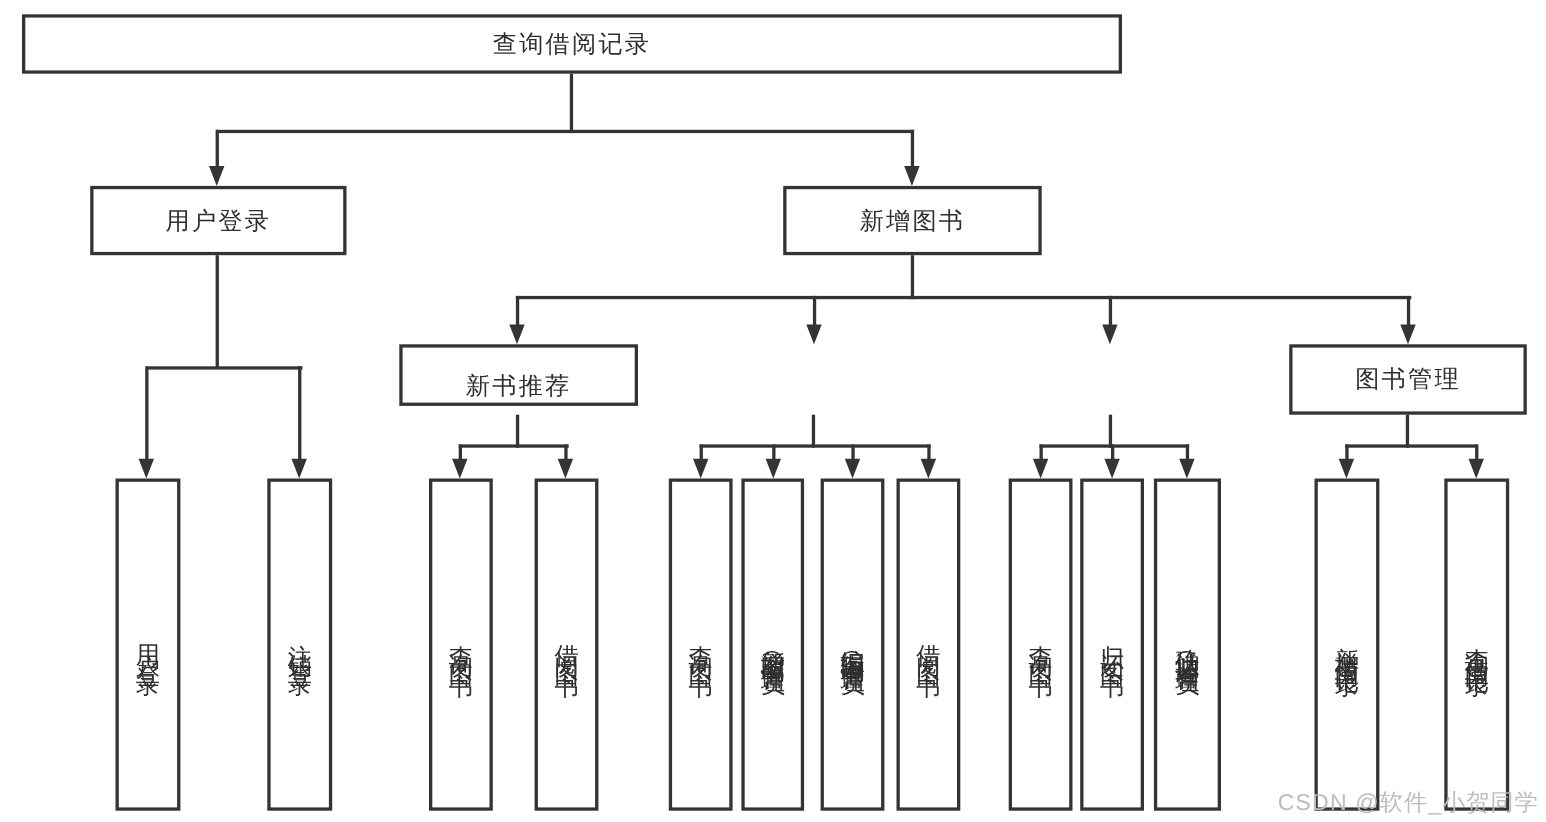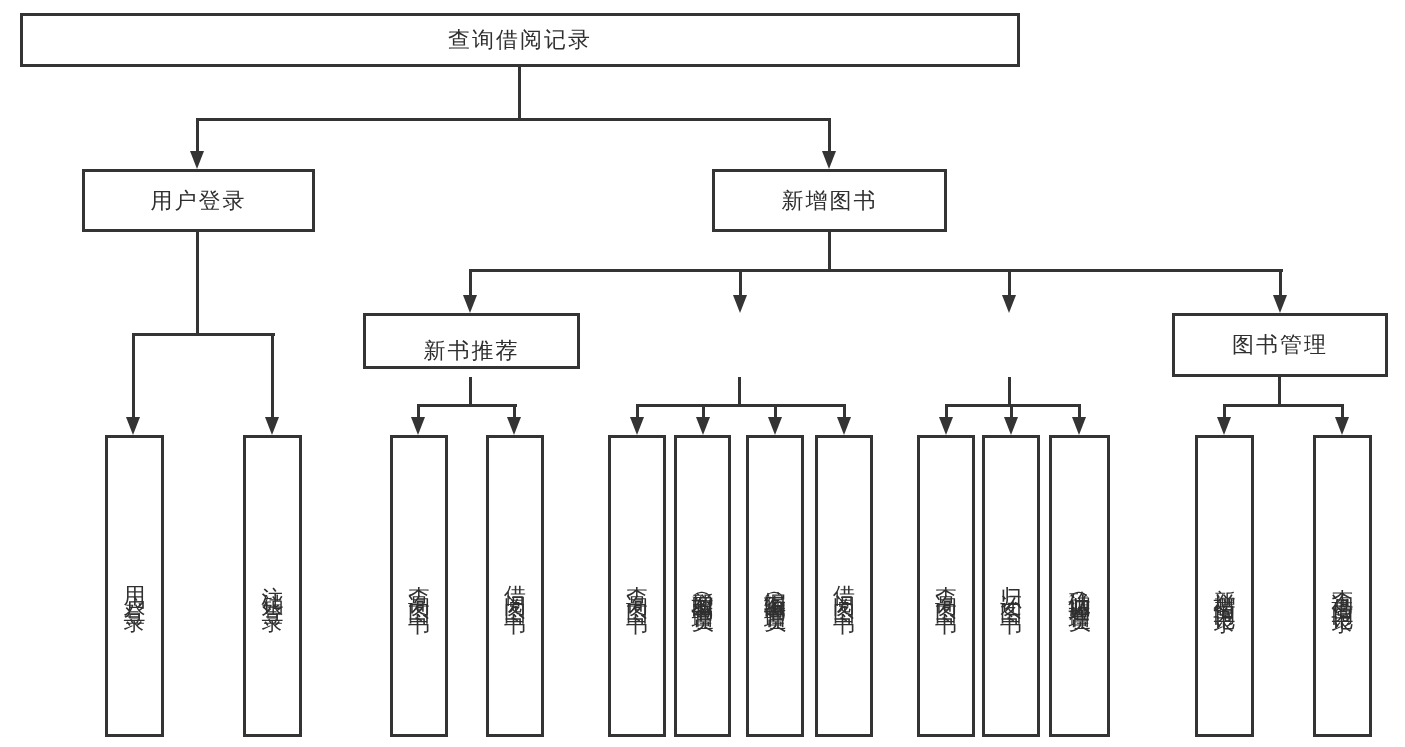--- a/index.html
+++ b/index.html
@@ -162,14 +162,15 @@
     <span>确认归还（管理员）</span>
   </div>
 
   <div class="node vnode" style="left:1195px; top:435px; width:59px; height:302px; letter-spacing:5px;">
     <span>新增借阅记录</span>
   </div>
   <div class="node vnode" style="left:1313px; top:435px; width:59px; height:302px; letter-spacing:5px;">
     <span>查询借阅记录</span>
   </div>
 
+  <div class="watermark">CSDN @软件_小贺同学</div>
 
 </div>
 
 </body></html>

